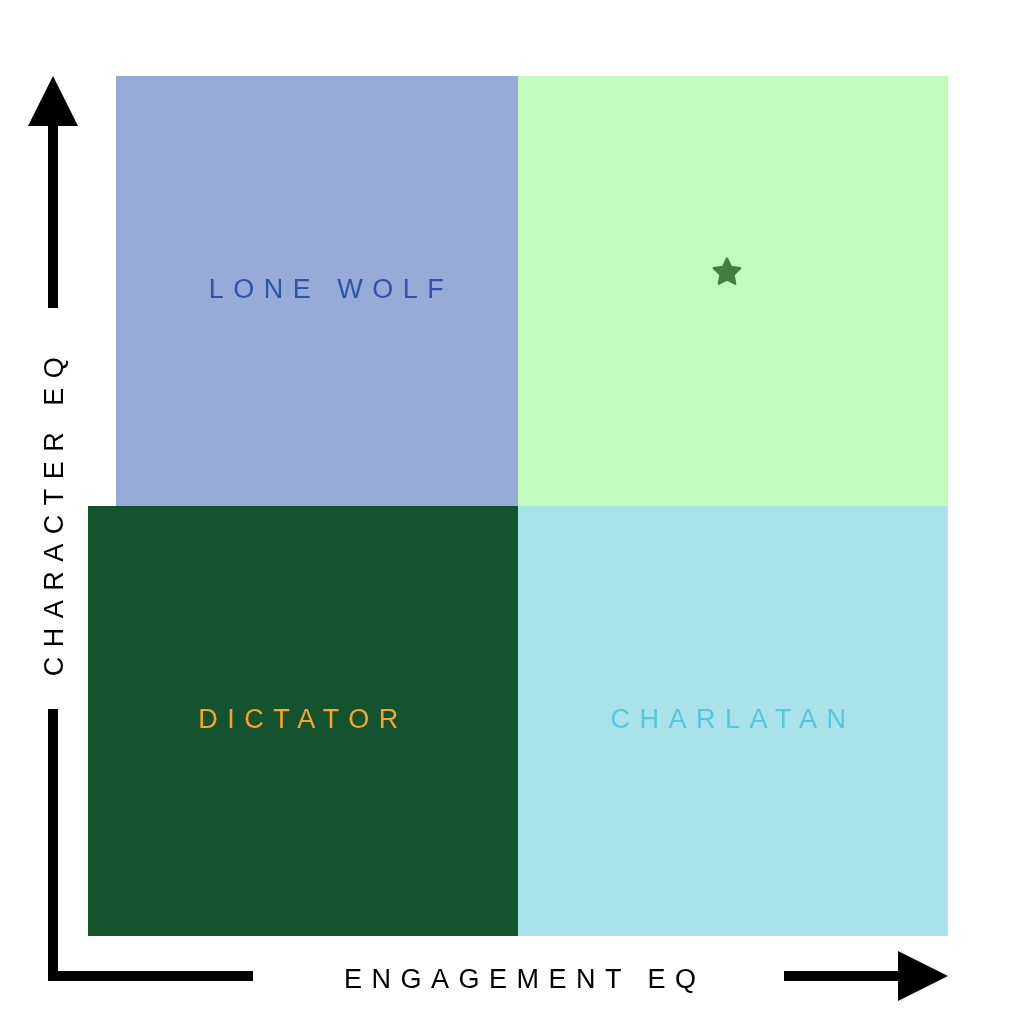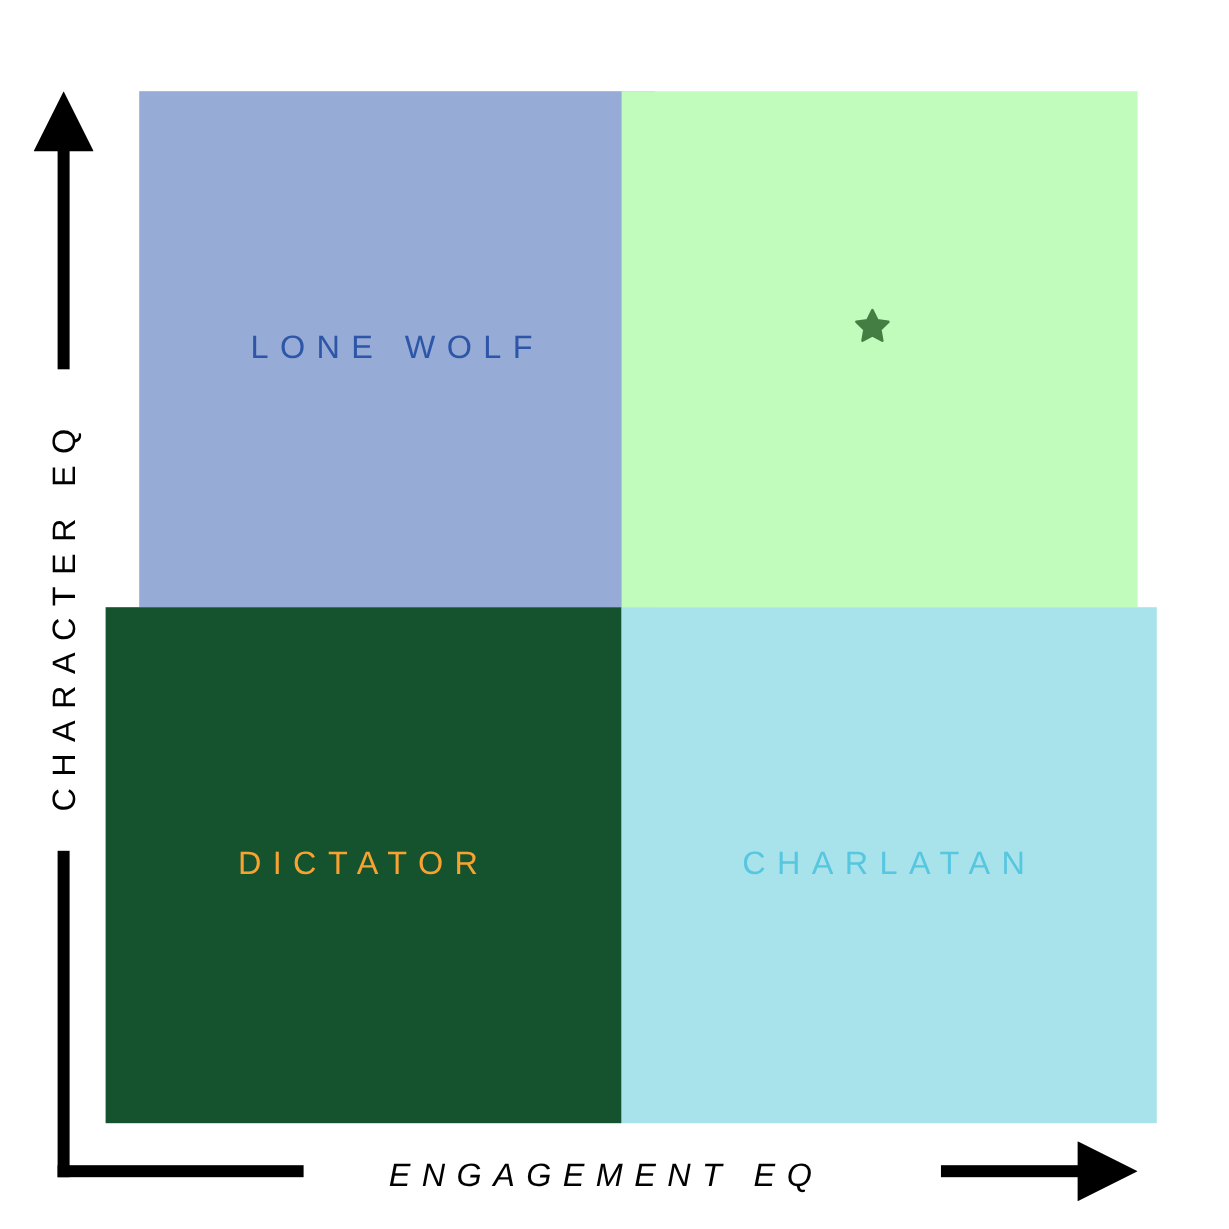--- a/index.html
+++ b/index.html
@@ -10,42 +10,42 @@
     #q-bl { left: 88px; top: 506px; }
     #q-br { left: 518px; top: 506px; }
     .qlabel { position: absolute; left: 0; width: 100%; text-align: center; font-size: 27px; letter-spacing: 9.5px; font-weight: normal; white-space: nowrap; }
     #q-tl .qlabel { top: 198px; }
     #q-tr .qlabel { top: 218px; }
     #q-bl .qlabel { top: 628px; top: 198px; }
     #q-br .qlabel { top: 198px; }
     .star { position: absolute; left: 192px; top: 180px; width: 34px; height: 32px; }
     .axis-line { position: absolute; background: #000; }
     .axis-label { position: absolute; font-size: 27px; letter-spacing: 9.5px; color: #000; white-space: nowrap; }
-    #x-label { left: 324px; top: 964px; font-style: italic; }
+    #x-label { left: 344px; top: 964px; }
     #y-label { left: 54px; top: 512px; transform: translate(-50%, -50%) rotate(-90deg); transform-origin: center center; }
     svg { display: block; }
   </style>
 </head>
 <body>
 
 <div class="quad" id="q-tl" style="background:#96abd5;">
   <div class="qlabel" style="color:#2e56a8;">LONE WOLF</div>
 </div>
 
 <div class="quad" id="q-tr" style="background:#c2fcbd;">
   <svg class="star" viewBox="0 0 24 24">
     <path d="M12 1.8 L15.1 8.1 L22 9.1 L17 14 L18.2 20.9 L12 17.6 L5.8 20.9 L7 14 L2 9.1 L8.9 8.1 Z" fill="#457e42" stroke="#457e42" stroke-width="1.6" stroke-linejoin="round"></path>
   </svg>
 </div>
 
 <div class="quad" id="q-bl" style="background:#14532d;">
   <div class="qlabel" style="color:#f8a331;">DICTATOR</div>
 </div>
 
-<div class="quad" id="q-br" style="background:#a8e3ec;padding-left:16px;">
+<div class="quad" id="q-br" style="background:#a8e3ec;">
   <div class="qlabel" style="color:#57c6df;">CHARLATAN</div>
 </div>
 
 <svg style="position:absolute; left:28px; top:76px;" width="50" height="232" viewBox="0 0 50 232">
   <polygon points="25,0 50,50 0,50" fill="#000"></polygon>
   <rect x="20" y="48" width="10" height="184" fill="#000"></rect>
 </svg>
 
 <div class="axis-label" id="y-label">CHARACTER EQ</div>
 

